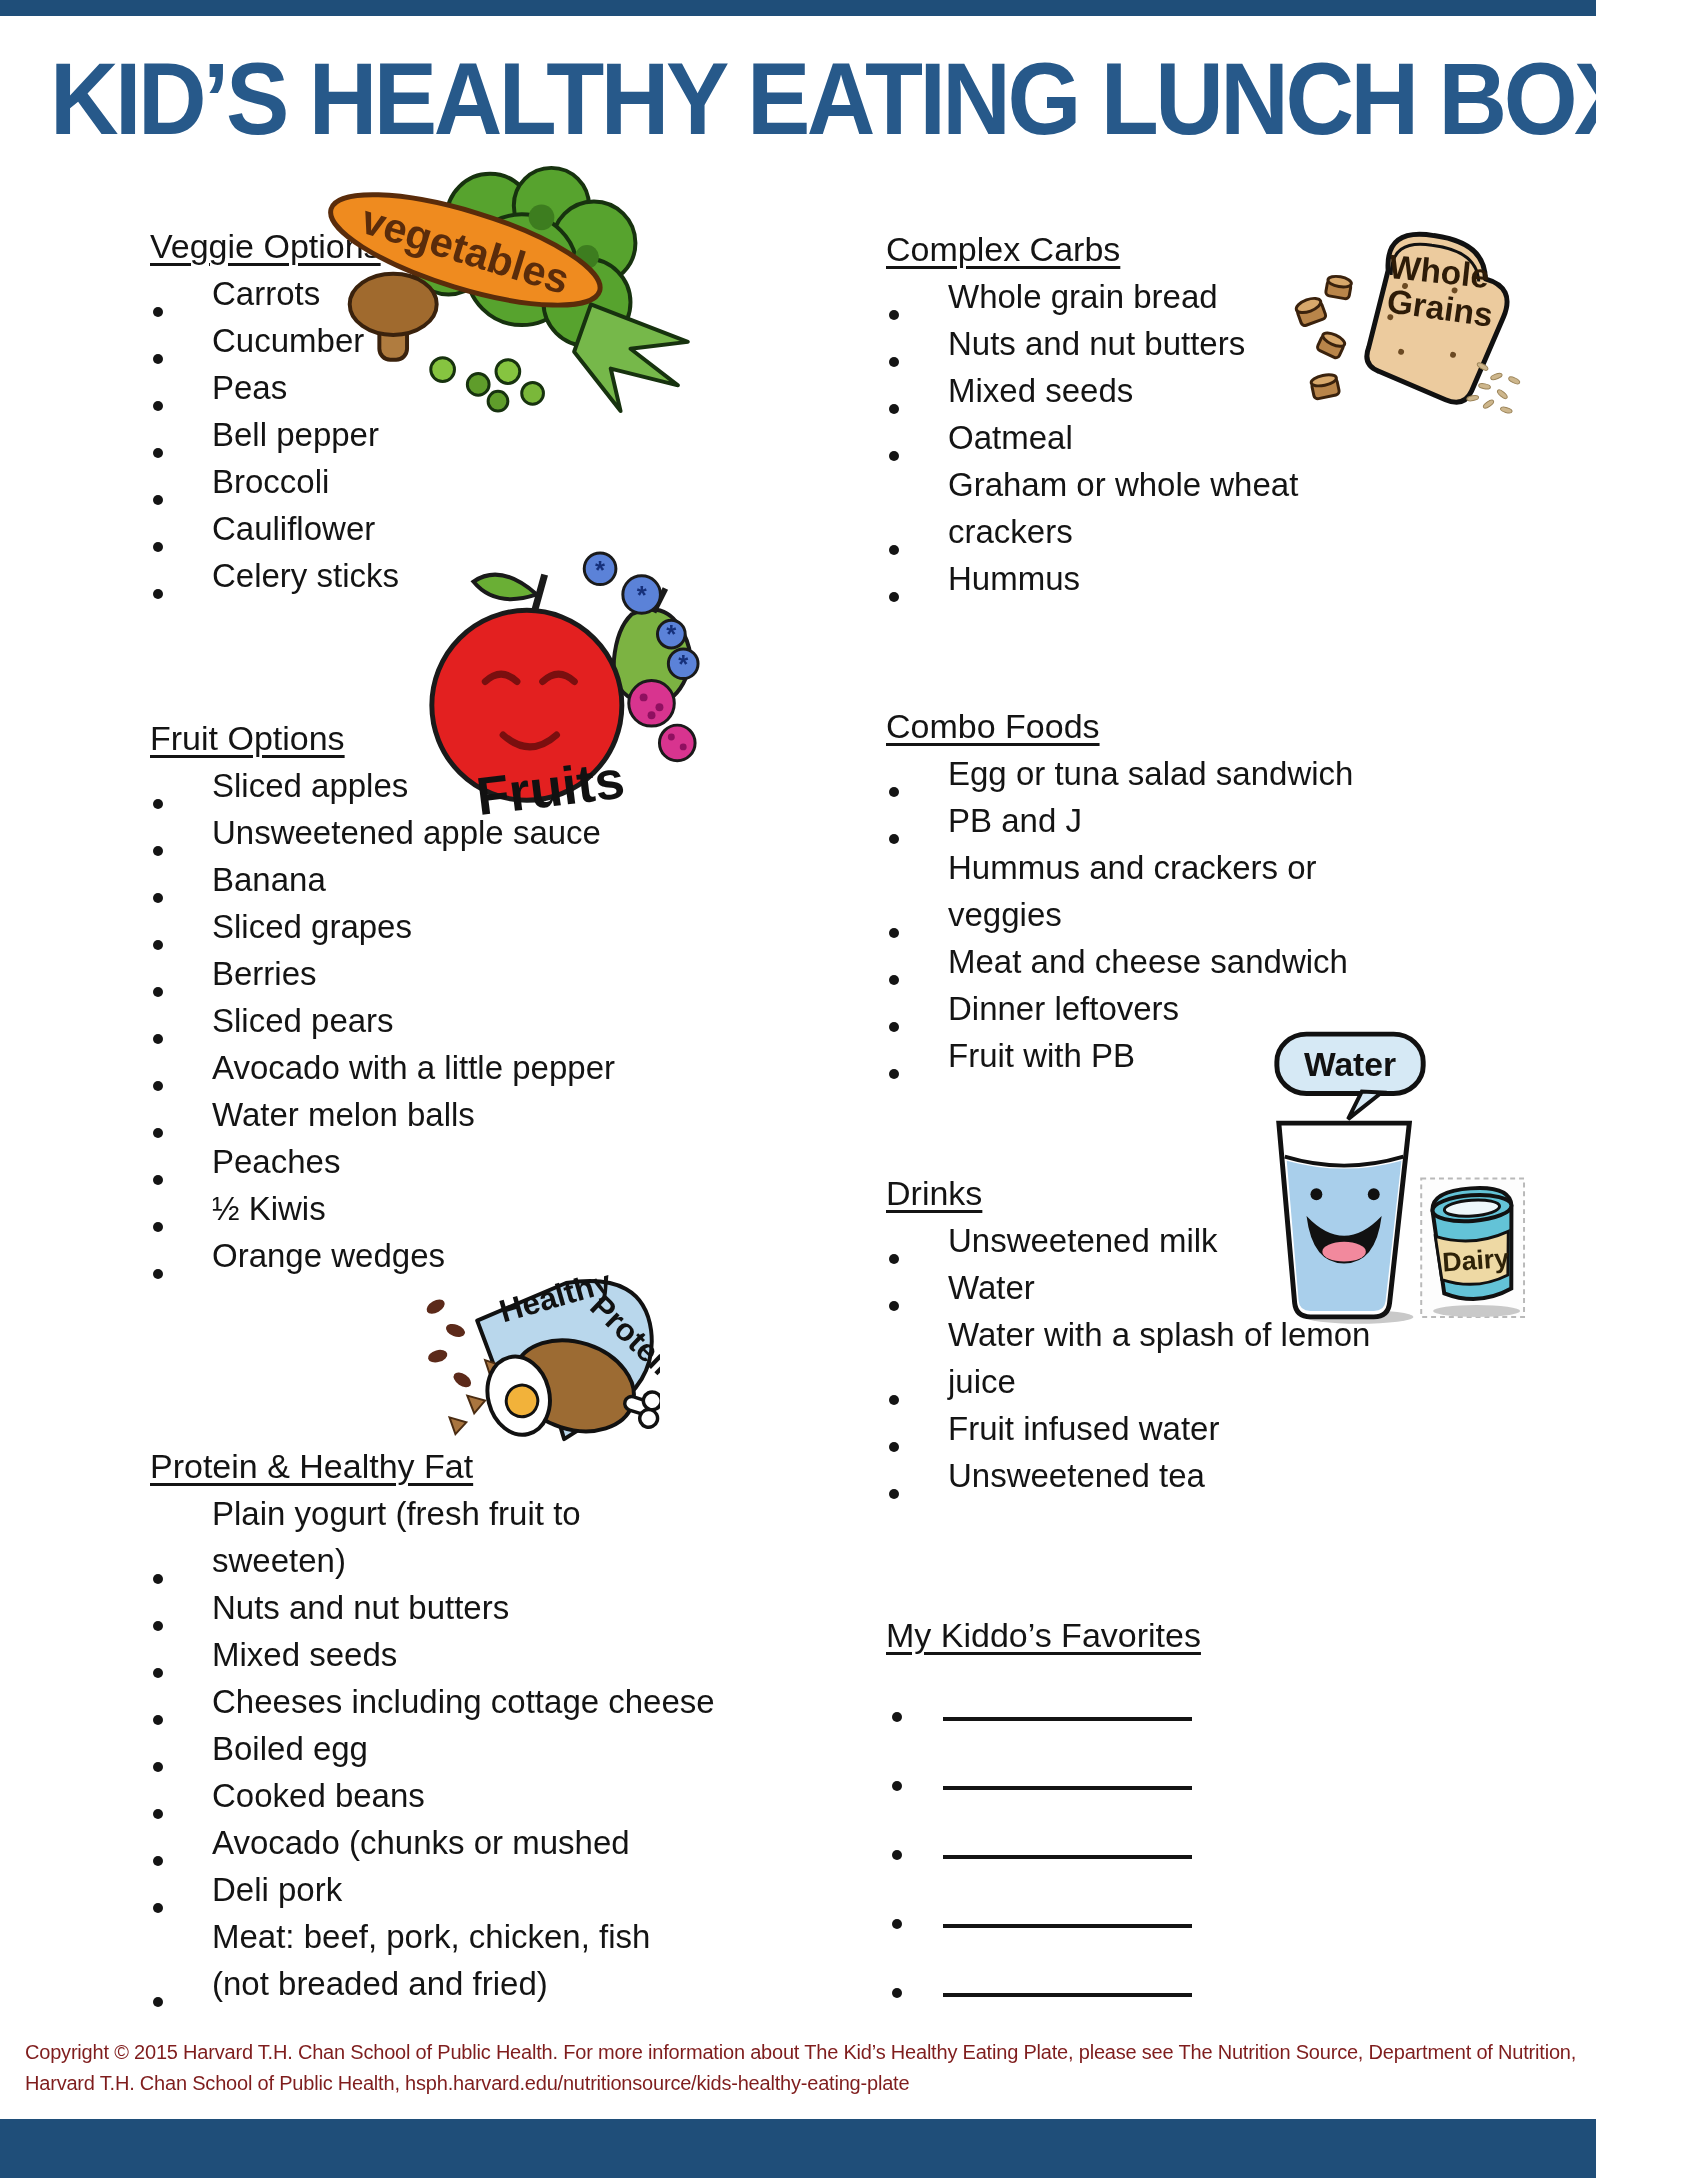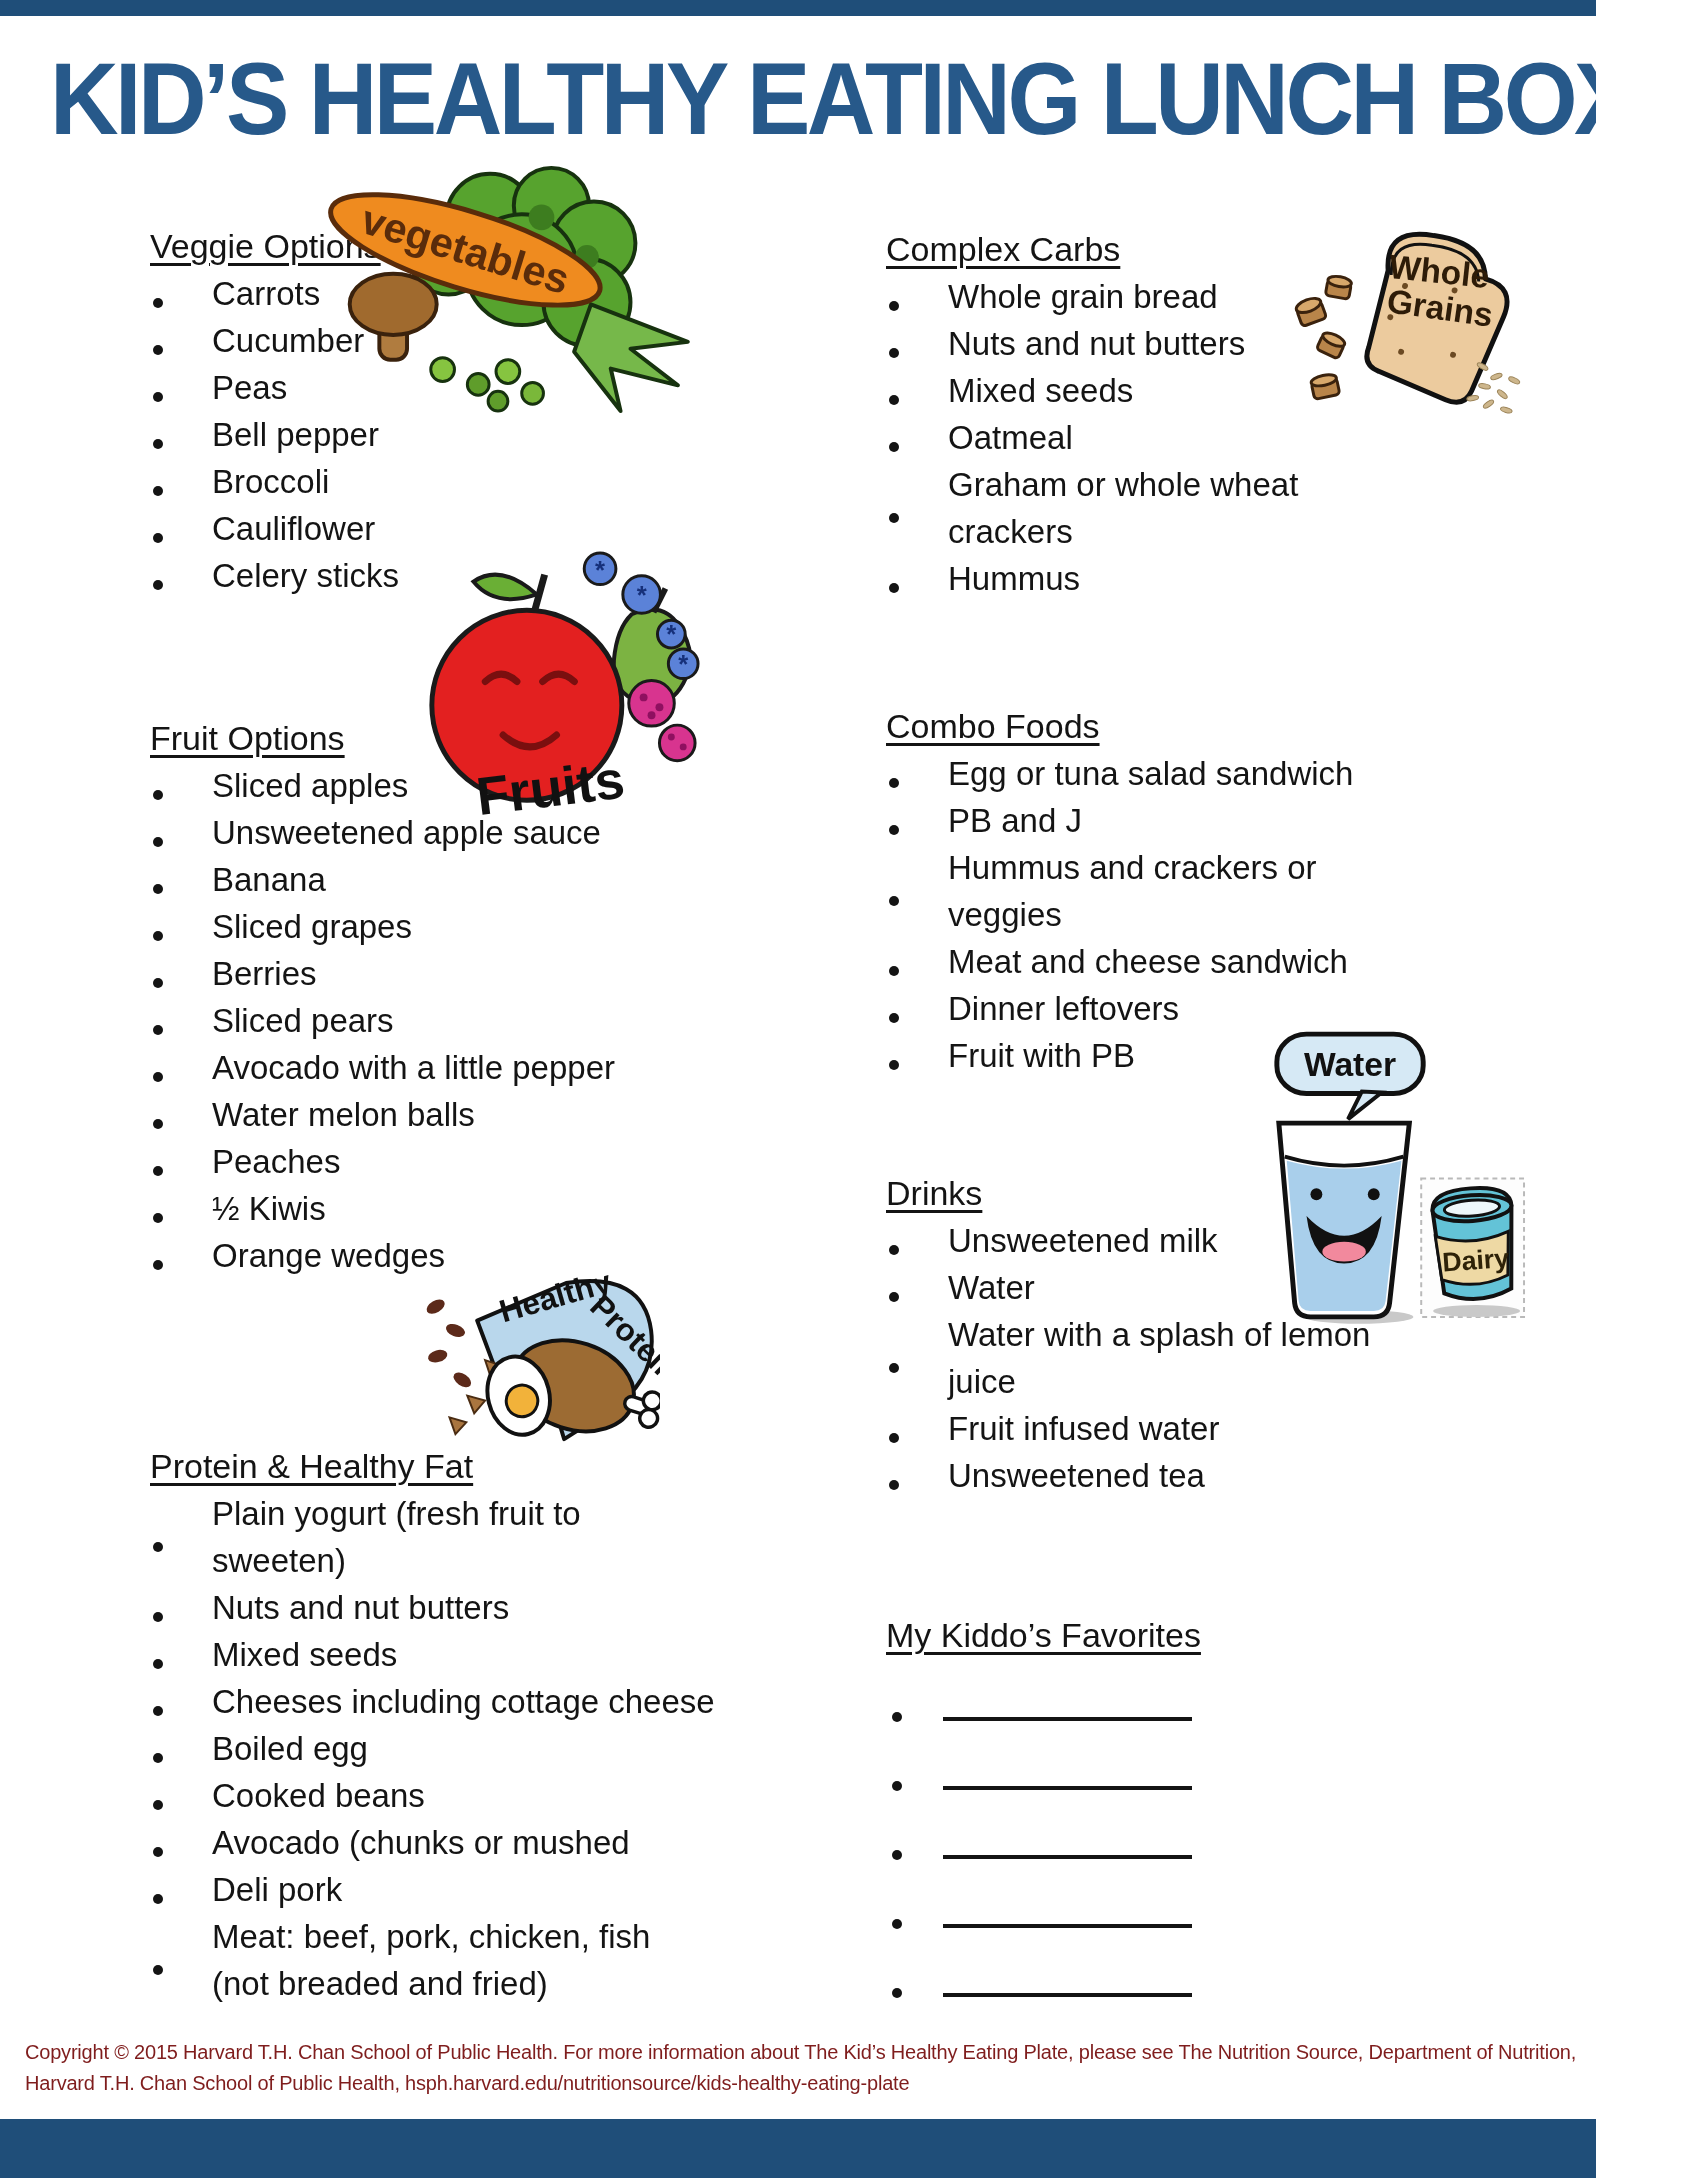--- a/index.html
+++ b/index.html
@@ -7,21 +7,21 @@
         font-family:"Liberation Sans",sans-serif;color:#141414;}
   .bar{position:absolute;left:0;width:1683px;background:#1F4E79;}
   .bar.top{top:0;height:16px;}
   .bar.bottom{top:2119px;height:59px;}
   .title{position:absolute;left:50px;top:40px;font-size:95px;font-weight:bold;
          color:#27598A;letter-spacing:-3.5px;white-space:nowrap;
          transform:scaleY(1.08);transform-origin:left top;}
   .section{position:absolute;}
   .sec-header{font-size:34px;line-height:47px;text-decoration:underline;
               text-decoration-thickness:2.5px;text-underline-offset:5px;white-space:nowrap;}
-  .row{display:flex;align-items:center;line-height:47px;}
+  .row{display:flex;align-items:flex-end;line-height:47px;}
   .dot{flex:0 0 auto;width:10px;height:10px;border-radius:50%;background:#141414;
        margin:19px 0 0 3px;}
   .item-text{margin-left:49px;font-size:33px;white-space:pre-line;}
   .fav-list{margin-top:26px;}
   .fav-row{position:relative;height:69px;}
   .fav-row .dot{position:absolute;left:3px;top:8px;}
   .blank-line{position:absolute;left:57px;top:-8px;width:249px;height:40px;
               border-bottom:4px solid #141414;}
   .ill{position:absolute;}
   .footer{position:absolute;left:25px;top:2037px;font-size:20px;line-height:31px;

